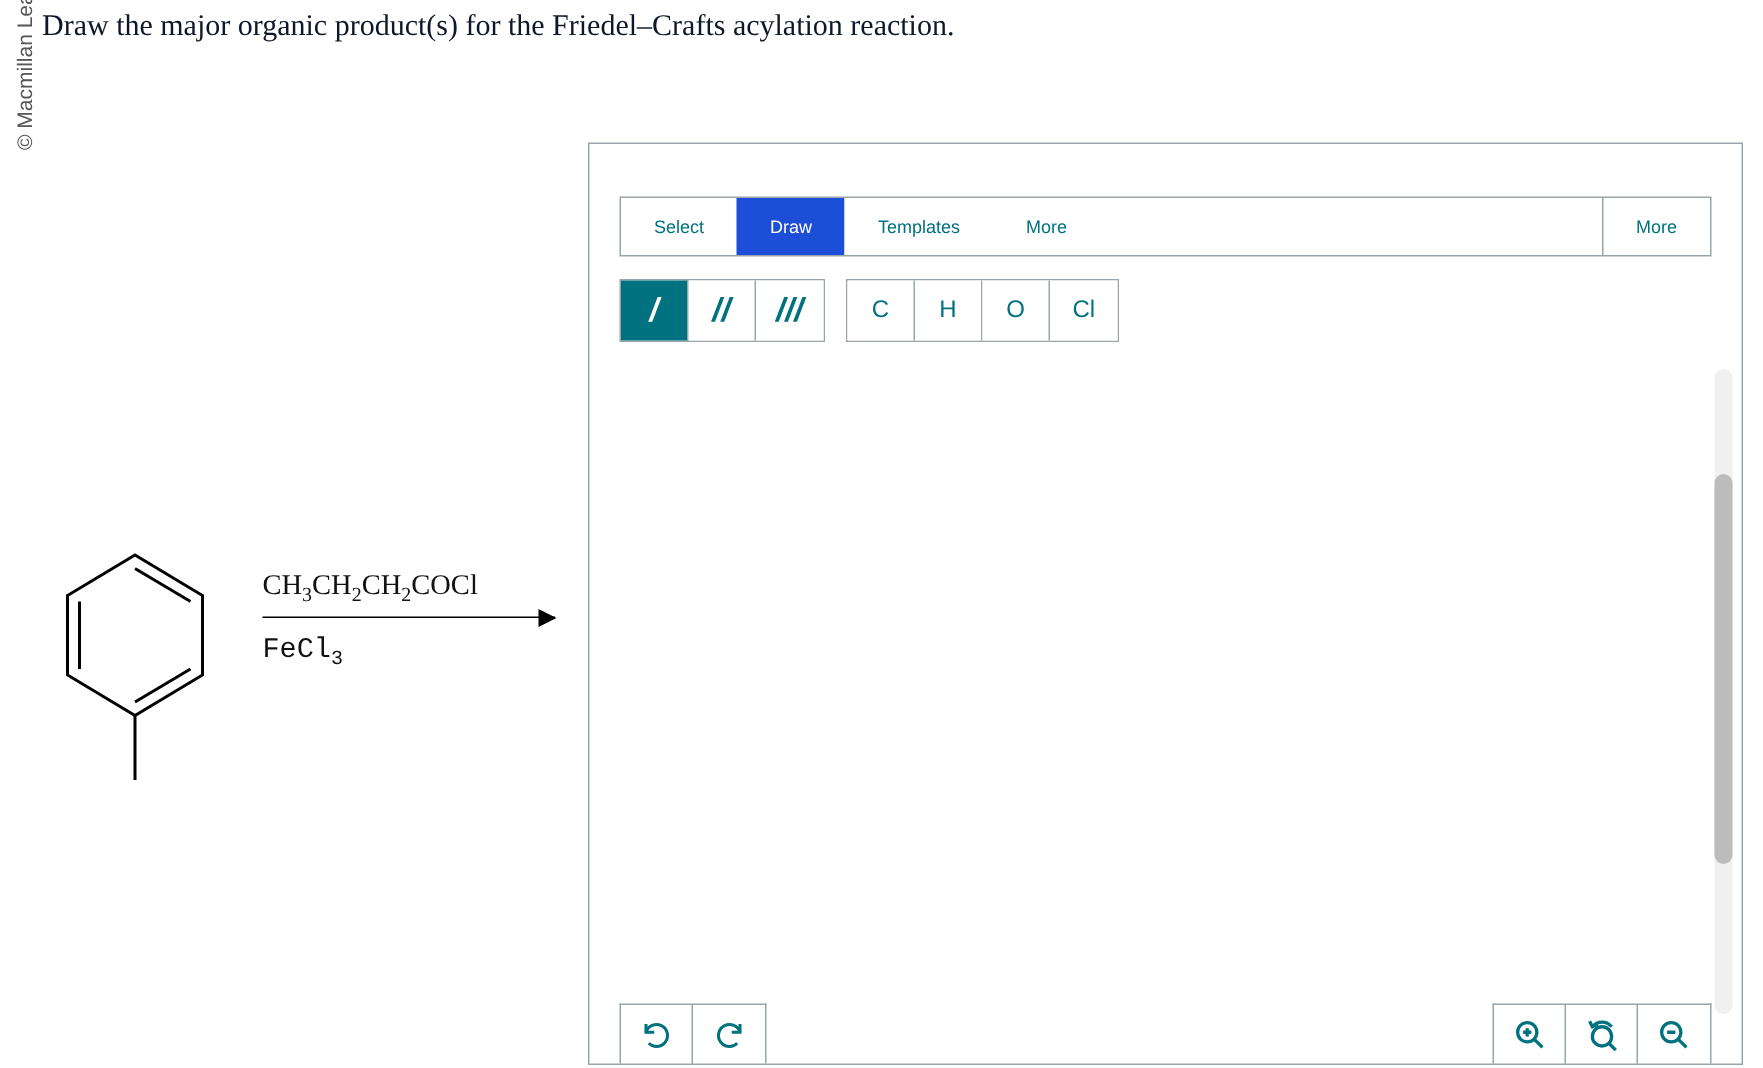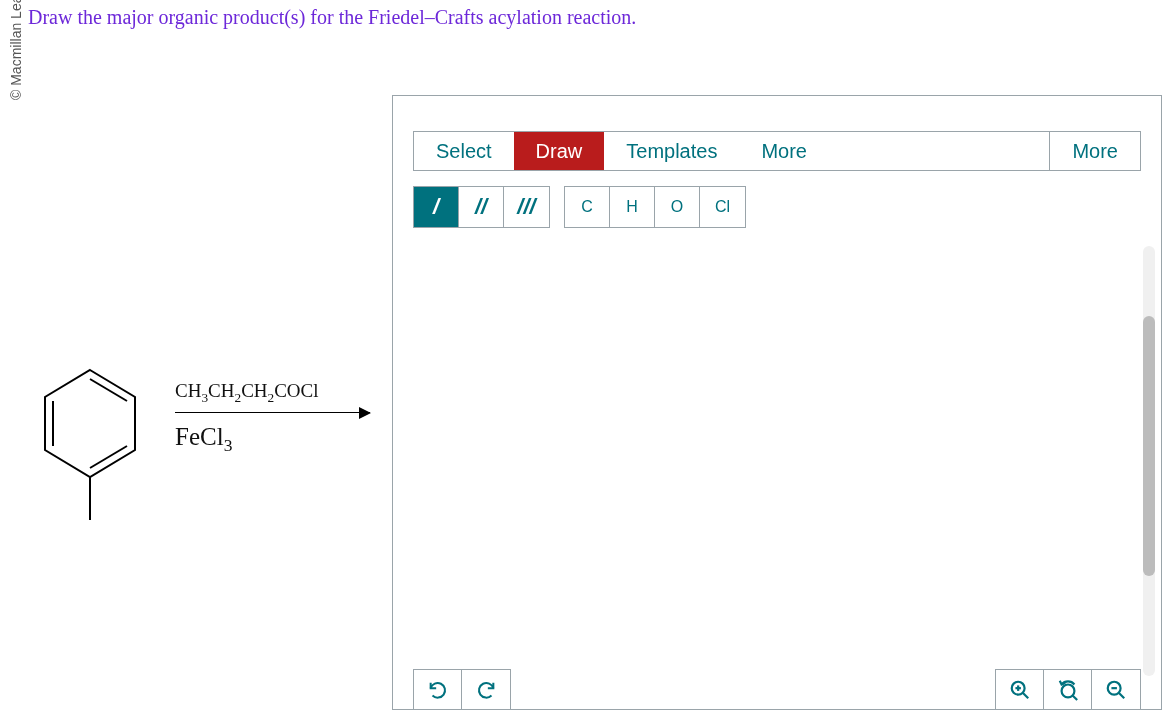--- a/index.html
+++ b/index.html
@@ -20,21 +20,21 @@
     font-size: 14px;
     color: #555;
     white-space: nowrap;
   }
   .question {
     position: absolute;
     left: 28px;
     top: 6px;
     font-family: Georgia, 'Times New Roman', serif;
     font-size: 20px;
-    color: #6d28d9;
+    color: #0f172a;
     text-align: right;
   }
   .reaction-area {
     position: absolute;
     left: 10px;
     top: 360px;
     width: 380px;
     height: 200px;
   }
   .benzene {
@@ -48,22 +48,22 @@
     top: 20px;
     width: 210px;
   }
   .reagent-top {
     font-family: Liberation Serif, serif;
     font-size: 19px;
     color: #111;
     margin-bottom: 6px;
   }
   .reagent-bottom {
-    font-family: Liberation Serif, serif;
-    font-size: 25px;
+    font-family: Liberation Mono, monospace;
+    font-size: 19px;
     color: #111;
     margin-top: 10px;
   }
   .arrow-line {
     width: 195px;
     height: 1.5px;
     background: #000;
     position: relative;
   }
   .arrow-line::after {
@@ -90,27 +90,27 @@
     display: flex;
     align-items: stretch;
     margin: 35px 20px 0 20px;
     border: 1px solid #9aa4aa;
     height: 40px;
   }
   .tab {
     padding: 0 22px;
     display: flex;
     align-items: center;
-    font-size: 20px;
+    font-size: 12px;
     color: #00717e;
     cursor: pointer;
     background: #fff;
   }
   .tab.active {
-    background: #b91c1c;
+    background: #1d4ed8;
     color: #fff;
   }
   .tab.erase {
     margin-left: auto;
     border-left: 1px solid #9aa4aa;
   }
   .toolbar-row2 {
     display: flex;
     align-items: stretch;
     margin: 15px 20px 0 20px;

